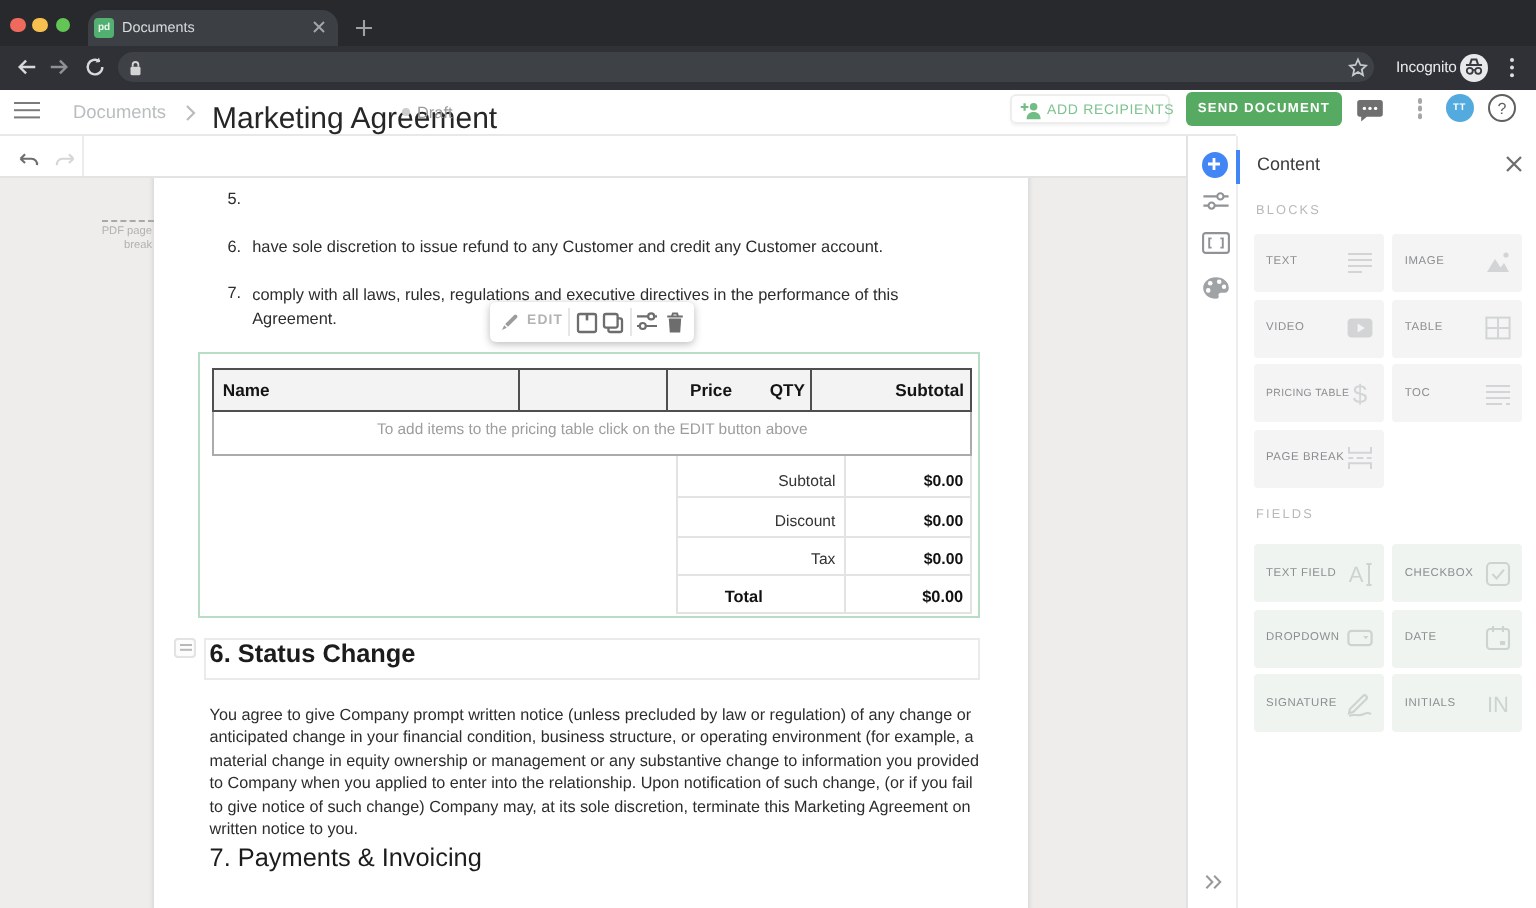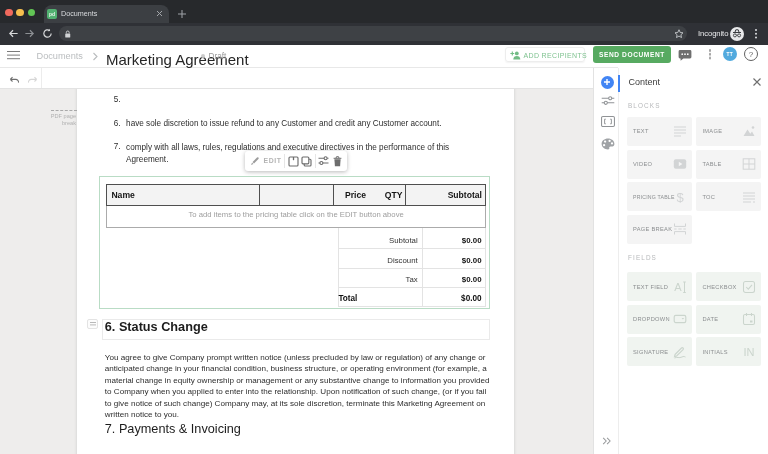--- a/index.html
+++ b/index.html
@@ -163,21 +163,21 @@
     <div class="abs" style="left:29px;top:209.8px;width:380.3px;text-align:center;font-size:7.7px;color:#9d9d9d;">To add items to the pricing table click on the EDIT button above</div>
 
     <div class="abs" style="left:261.4px;top:228px;width:147.9px;height:78.9px;border:1px solid #e3e3e3;border-top:none;box-sizing:border-box;"></div>
     <div class="abs" style="left:345.3px;top:228px;width:1px;height:78.9px;background:#e3e3e3;"></div>
     <div class="abs" style="left:261.4px;top:248.4px;width:147.9px;height:1px;background:#e3e3e3;"></div>
     <div class="abs" style="left:261.4px;top:267.7px;width:147.9px;height:1px;background:#e3e3e3;"></div>
     <div class="abs" style="left:261.4px;top:286.8px;width:147.9px;height:1px;background:#e3e3e3;"></div>
     <div class="abs" style="left:261.4px;top:235.9px;width:79.3px;text-align:right;font-size:7.8px;color:#333;">Subtotal</div>
     <div class="abs" style="left:261.4px;top:256.3px;width:79.3px;text-align:right;font-size:7.8px;color:#333;">Discount</div>
     <div class="abs" style="left:261.4px;top:274.9px;width:79.3px;text-align:right;font-size:7.8px;color:#333;">Tax</div>
-    <div class="abs" style="left:261.4px;top:294.2px;width:67px;text-align:left;font-size:8.2px;font-weight:bold;color:#111;">Total</div>
+    <div class="abs" style="left:261.4px;top:294.2px;width:67px;text-align:center;font-size:8.2px;font-weight:bold;color:#111;">Total</div>
     <div class="abs" style="left:345.3px;top:235.9px;width:59.3px;text-align:right;font-size:7.9px;font-weight:bold;color:#111;">$0.00</div>
     <div class="abs" style="left:345.3px;top:256.3px;width:59.3px;text-align:right;font-size:7.9px;font-weight:bold;color:#111;">$0.00</div>
     <div class="abs" style="left:345.3px;top:274.9px;width:59.3px;text-align:right;font-size:7.9px;font-weight:bold;color:#111;">$0.00</div>
     <div class="abs" style="left:345.3px;top:294.2px;width:59.3px;text-align:right;font-size:8.2px;font-weight:bold;color:#111;">$0.00</div>
 
     <div class="abs" style="left:10px;top:319px;width:11px;height:10px;border:1px solid #e3e3e3;border-radius:2px;background:#fcfcfc;box-sizing:border-box;"></div>
     <div class="abs" style="left:12.5px;top:322.2px;width:6px;height:1.2px;background:#b8b8b8;box-shadow:0 2.4px 0 #b8b8b8;"></div>
     <div class="abs" style="left:24.7px;top:318.5px;width:388.3px;height:21.6px;border:1px solid #eaeaea;box-sizing:border-box;"></div>
     <div class="abs" style="left:27.8px;top:320.4px;font-size:12.7px;font-weight:bold;color:#1c1c1c;">6. Status Change</div>
     <div class="abs" style="left:27.8px;top:351.7px;font-size:8.1px;line-height:11.5px;color:#2d2d2d;">You agree to give Company prompt written notice (unless precluded by law or regulation) of any change or<br>anticipated change in your financial condition, business structure, or operating environment (for example, a<br>material change in equity ownership or management or any substantive change to information you provided<br>to Company when you applied to enter into the relationship. Upon notification of such change, (or if you fail<br>to give notice of such change) Company may, at its sole discretion, terminate this Marketing Agreement on<br>written notice to you.</div>

